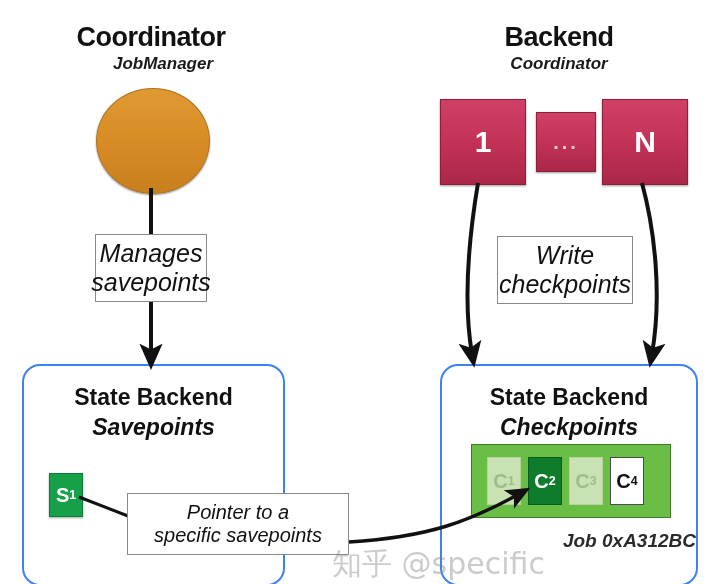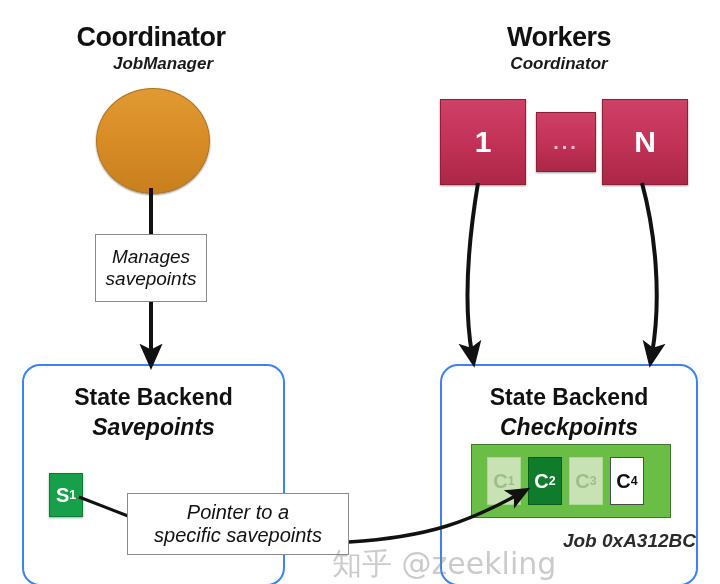--- a/index.html
+++ b/index.html
@@ -95,21 +95,21 @@
   .note-box {
     position: absolute;
     background: #ffffff;
     border: 1px solid #8a8a8a;
     box-sizing: border-box;
     display: flex;
     flex-direction: column;
     align-items: center;
     justify-content: center;
     font-style: italic;
-    font-size: 19px;
+    font-size: 25px;
     line-height: 1.15;
     color: #111111;
     text-align: center;
     z-index: 6;
   }
   #note-manages {
     left: 95px;
     top: 218px;
     width: 112px;
     height: 68px;
@@ -286,40 +286,44 @@
     <path d="M642,167 C655,215 662,280 652,338" stroke="#111111" stroke-width="4" fill="none" marker-end="url(#arrowhead)"></path>
 
     <path d="M79,481 L128,500" stroke="#111111" stroke-width="3" fill="none"></path>
 
     <path d="M349,526 C430,521 470,505 519,478" stroke="#111111" stroke-width="3.4" fill="none" marker-end="url(#arrowhead-thin)"></path>
   </svg>
 
   <div class="col-title" style="left:26px; top:6px; width:250px;">Coordinator</div>
   <div class="col-sub" style="left:38px; top:38px; width:250px;">JobManager</div>
 
-  <div class="col-title" style="left:424px; top:6px; width:270px;">Workers</div>
+  <div class="col-title" style="left:424px; top:6px; width:270px;">Backend</div>
   <div class="col-sub" style="left:424px; top:38px; width:270px;">Coordinator</div>
 
   <div class="jm-circle"></div>
 
   <div id="worker-1" class="worker worker-big">
     <span>1</span>
   </div>
   <div class="worker worker-mid">
     <span>...</span>
   </div>
   <div id="worker-n" class="worker worker-big">
     <span>N</span>
   </div>
 
   <div id="note-manages" class="note-box">
     <span>Manages</span>
     <span>savepoints</span>
   </div>
 
+  <div id="note-write" class="note-box">
+    <span>Write</span>
+    <span>checkpoints</span>
+  </div>
 
   <div id="backend-savepoints" class="backend">
     <div class="backend-title">State Backend</div>
     <div class="backend-sub">Savepoints</div>
     <div class="savepoint-chip">
       <span>S</span>
         <sub>1</sub>
     </div>
   </div>
 
@@ -347,15 +351,15 @@
     </div>
 
     <div id="job-id">Job 0xA312BC</div>
   </div>
 
   <div id="note-pointer" class="note-box">
     <span>Pointer to a</span>
     <span>specific savepoints</span>
   </div>
 
-  <div id="watermark">知乎 @zeekling</div>
+  <div id="watermark">知乎 @specific</div>
 
 </div>
 
 </body></html>

